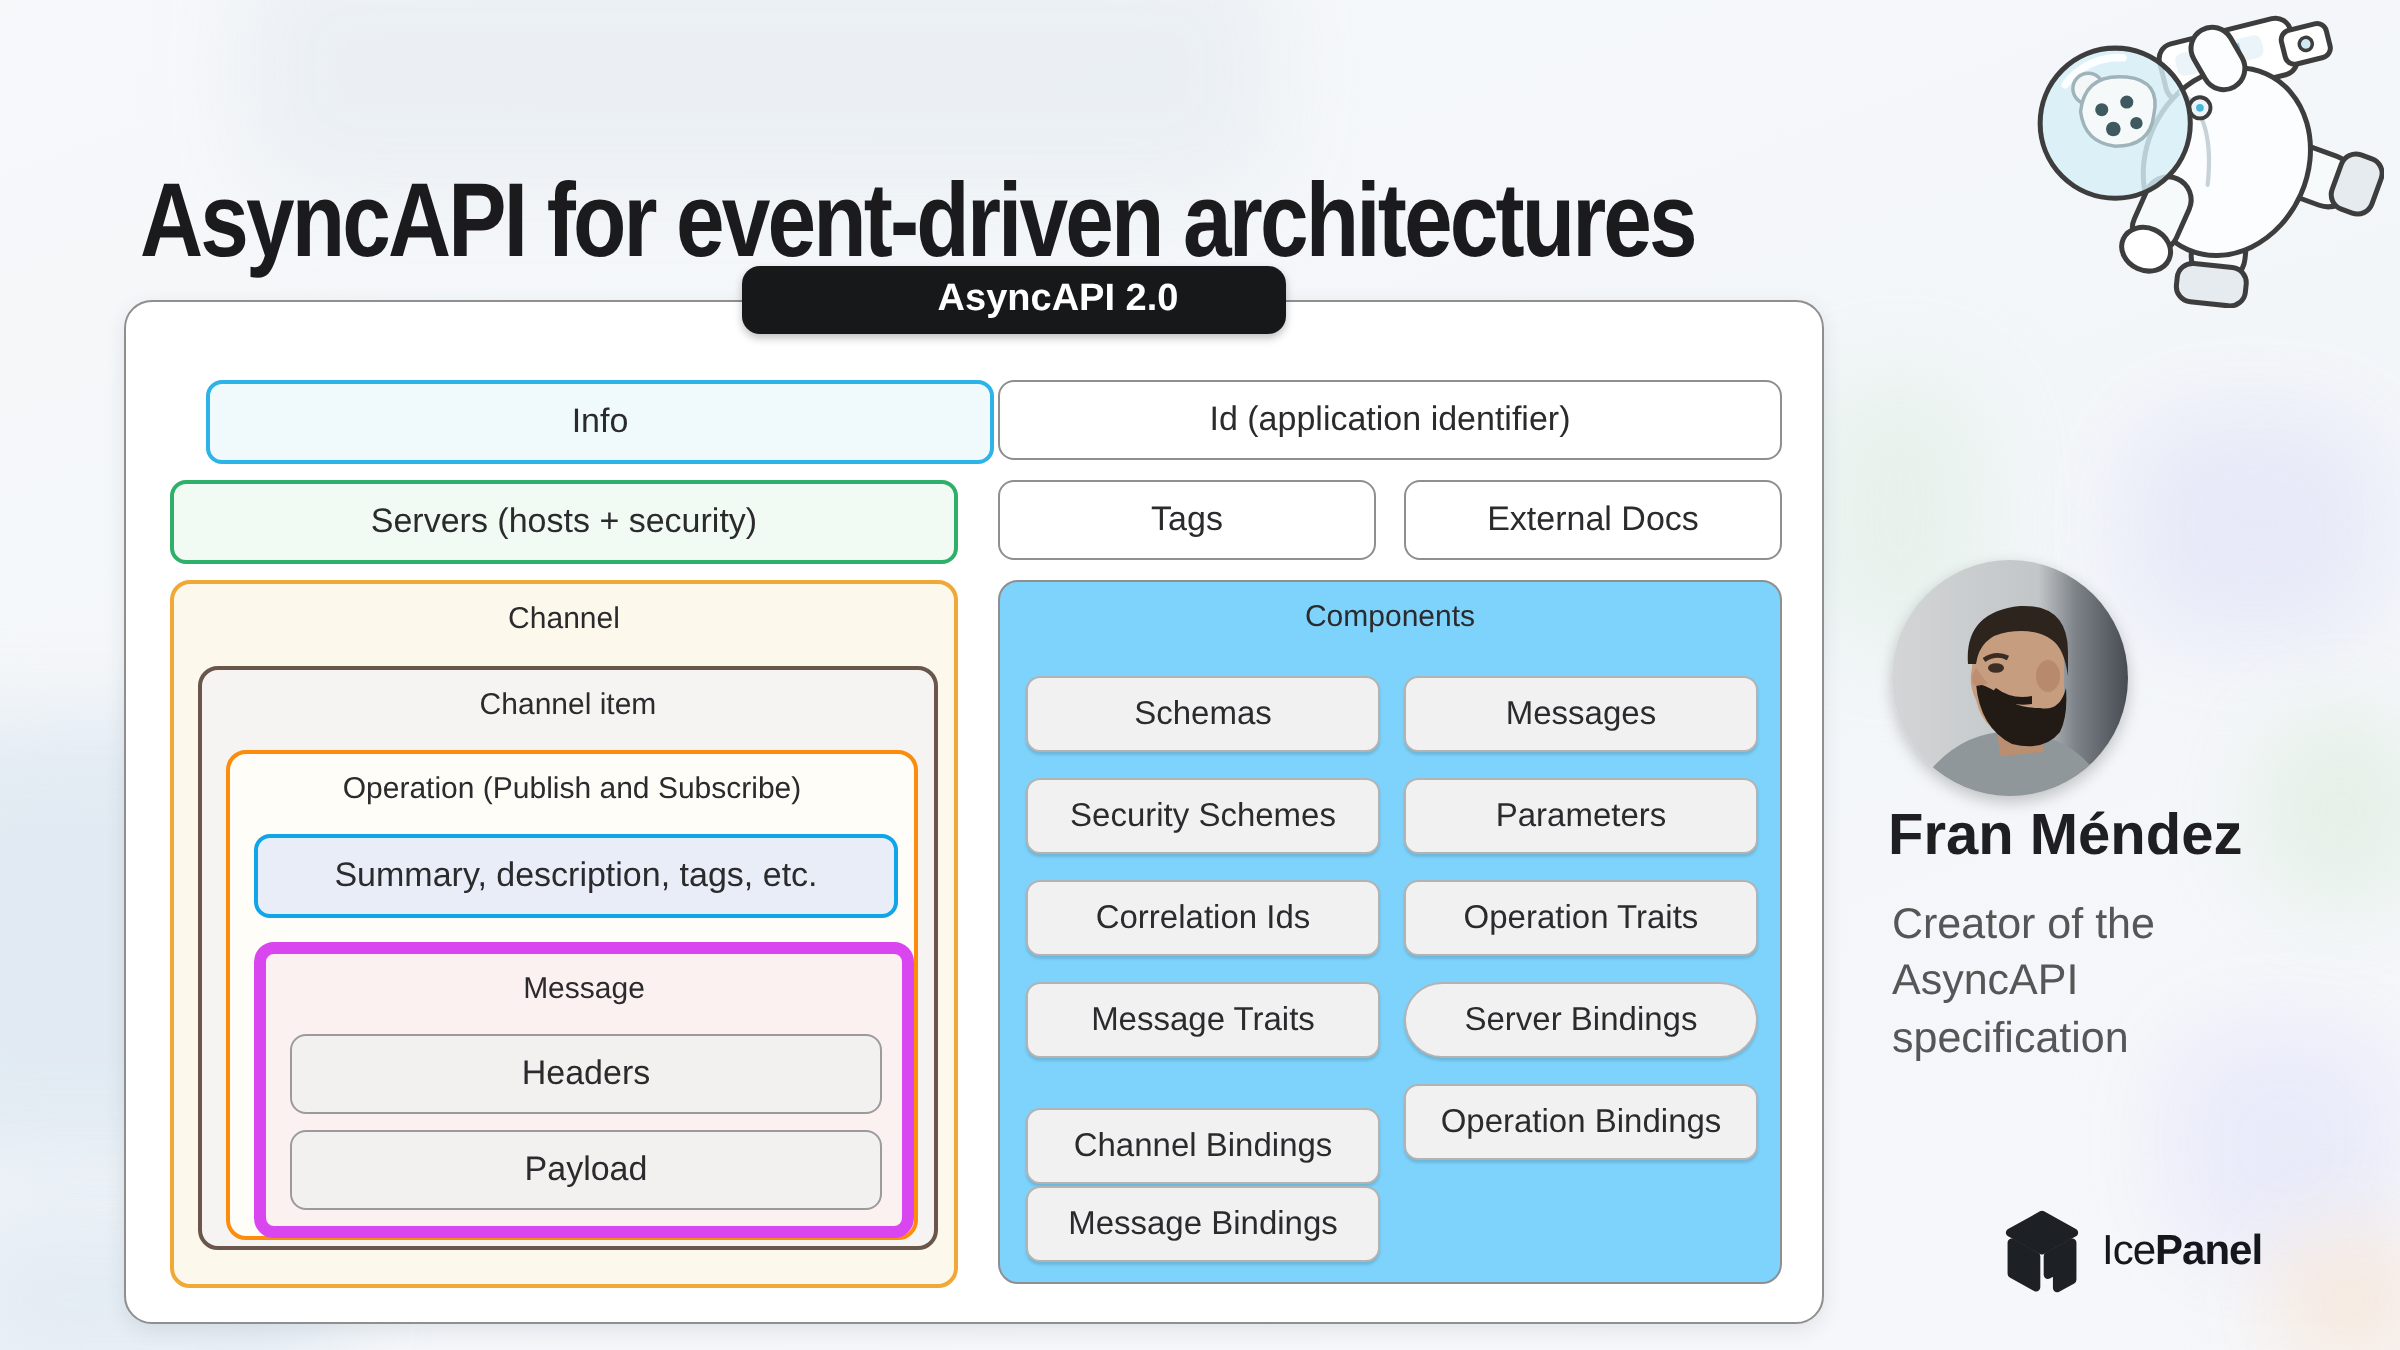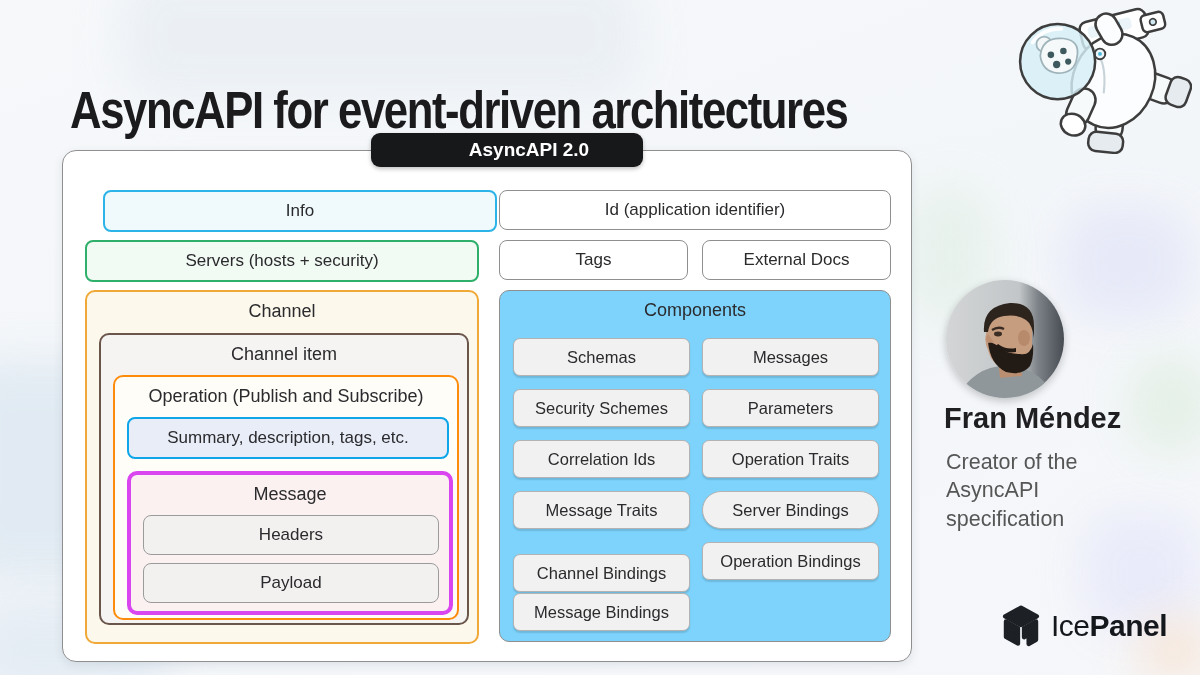--- a/index.html
+++ b/index.html
@@ -16,50 +16,50 @@
         border:1.6px solid #8f8f8f;border-radius:14px;
         box-shadow:0 3px 10px rgba(40,60,80,.10);}
   .badge{position:absolute;left:371px;top:133px;width:228px;height:34px;background:#17181a;
          border-radius:9px;color:#fff;font-weight:700;font-size:19px;display:flex;
          align-items:center;justify-content:center;z-index:5;
          box-shadow:0 2px 4px rgba(0,0,0,.25);padding-left:44px;}
 
   .box{position:absolute;border-radius:8px;display:flex;align-items:center;
        justify-content:center;font-size:17px;color:#2b2b2e;}
   .frame{position:absolute;border-radius:10px;}
-  .frame-label{position:absolute;top:9px;left:0;right:0;text-align:center;font-size:18px;
+  .frame-label{position:absolute;top:9px;left:0;right:0;text-align:center;font-size:15px;
        color:#2b2b2e;}
 
   .info{left:22px;top:39px;width:390px;height:38px;background:#f0fafd;border:2px solid #2cb3e8;margin-left:18px;}
   .servers{left:22px;top:89px;width:390px;height:38px;background:#f2faf4;border:2px solid #2eb06a;}
   .channel{left:22px;top:139px;width:390px;height:350px;background:#fdf8ec;border:2px solid #f0a836;}
   .channel-item{left:12px;top:41px;width:366px;height:288px;background:#f6f4f3;border:2px solid #6b564c;}
   .operation{left:12px;top:40px;width:342px;height:241px;background:#fffdf8;border:2px solid #fd8c0d;}
   .summary{left:12px;top:40px;width:318px;height:38px;background:#e9edf8;border:2px solid #0ea5e9;}
-  .message{left:12px;top:94px;width:318px;height:136px;background:#fcf1f1;border:4px solid #d946ef;}
+  .message{left:12px;top:94px;width:318px;height:136px;background:#fcf1f1;border:6px solid #d946ef;}
   .headers{left:12px;top:40px;width:294px;height:38px;background:#f3f0f0;border:1.5px solid #9b9b9b;}
   .payload{left:12px;top:88px;width:294px;height:38px;background:#f3f0f0;border:1.5px solid #9b9b9b;}
 
   .idbox{left:436px;top:39px;width:390px;height:38px;background:#fff;border:1.6px solid #8f8f8f;}
   .tags{left:436px;top:89px;width:187px;height:38px;background:#fff;border:1.6px solid #8f8f8f;}
   .extdocs{left:639px;top:89px;width:187px;height:38px;background:#fff;border:1.6px solid #8f8f8f;}
   .components{left:436px;top:139px;width:390px;height:350px;background:#7dd3fc;border:1.6px solid #8f8f8f;}
   .comp-item{position:absolute;width:175px;height:36px;background:#f1f1f2;
      border:1.3px solid #b3b3b3;border-radius:7px;display:flex;align-items:center;
      justify-content:center;font-size:16.5px;color:#2b2b2e;
      box-shadow:0 1.5px 1.5px rgba(0,0,0,.13);}
 
   .avatar{position:absolute;left:946px;top:280px;width:118px;height:118px;border-radius:50%;
      overflow:hidden;box-shadow:0 3px 8px rgba(0,0,0,.22);}
   .author-name{position:absolute;left:944px;top:402px;font-size:29px;font-weight:800;color:#1f1f22;}
   .author-role{position:absolute;left:946px;top:448px;width:168px;font-size:21.5px;
      color:#565656;line-height:1.32;}
 
   .logo{position:absolute;left:1000px;top:602px;display:flex;align-items:center;gap:9px;}
-  .logo-text{font-size:30px;color:#14171c;letter-spacing:-.5px;}
+  .logo-text{font-size:21px;color:#14171c;letter-spacing:-.5px;}
   .logo-text b{font-weight:800;}
 
   .mascot{position:absolute;left:1006px;top:0px;width:186px;height:154px;}
 </style>
 </head>
 <body>
 
 <div class="stage">
 
   <div class="blob" style="left:-50px;top:360px;width:320px;height:220px;background:#dde8f1;opacity:.8;"></div>

